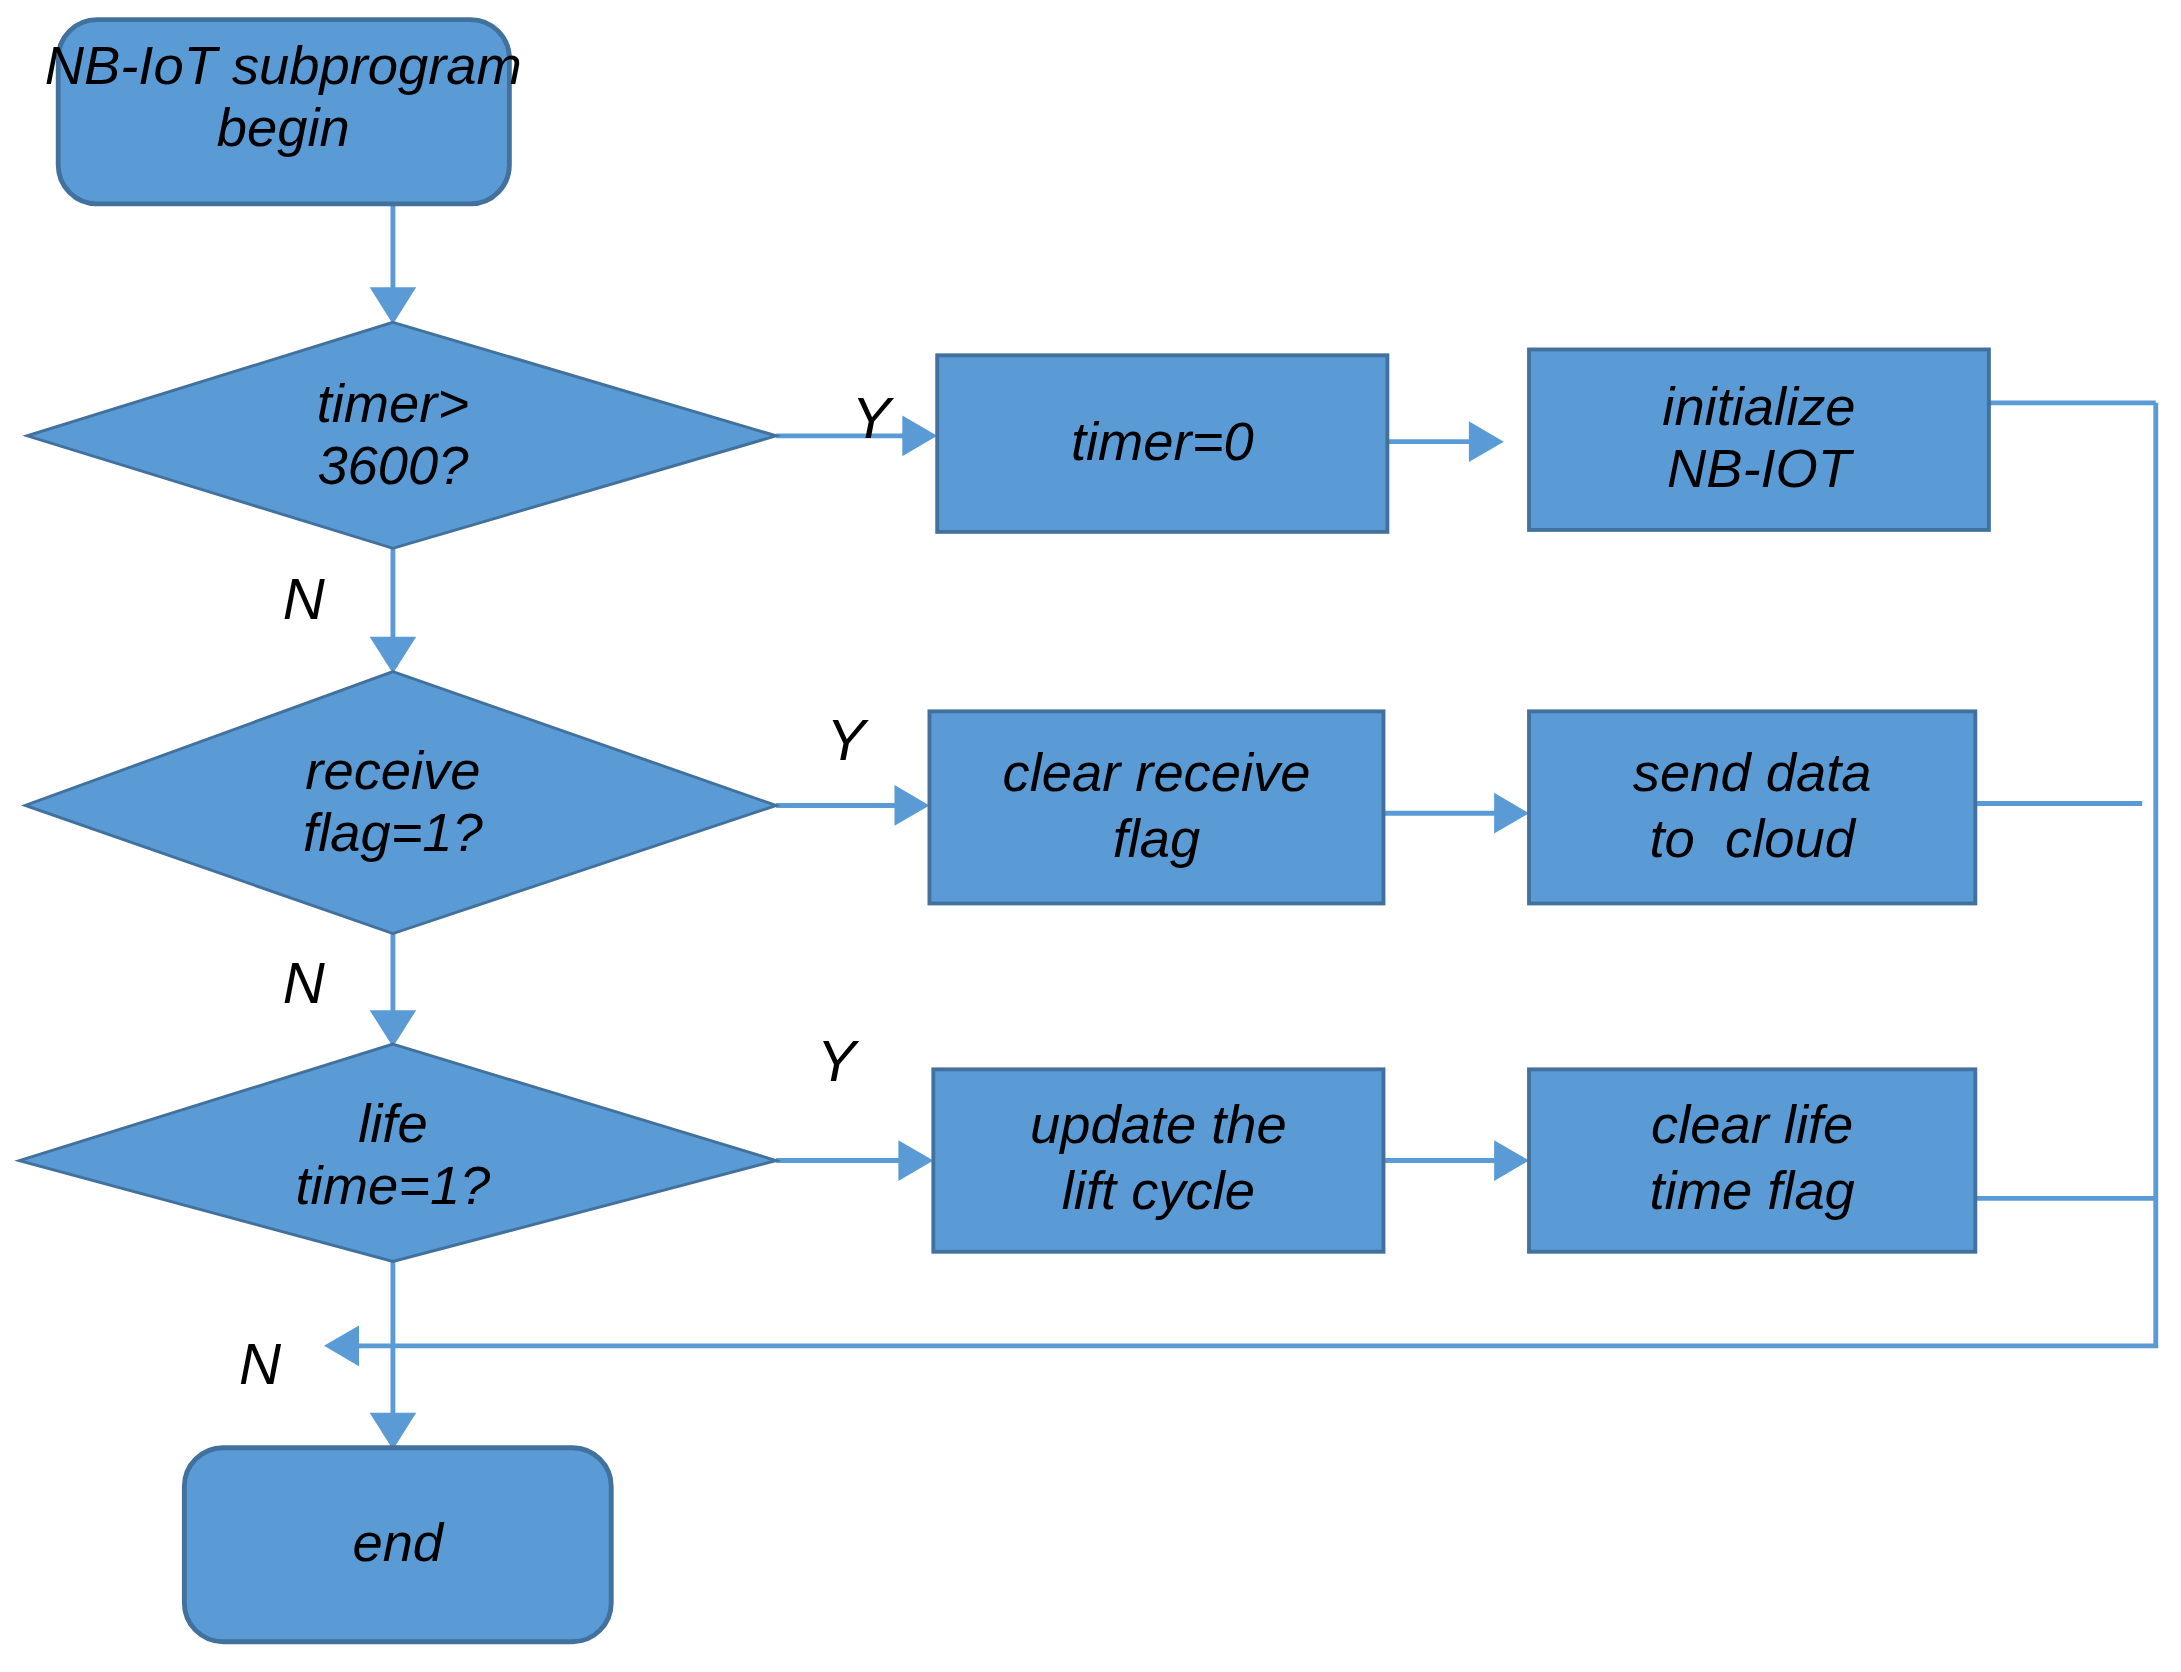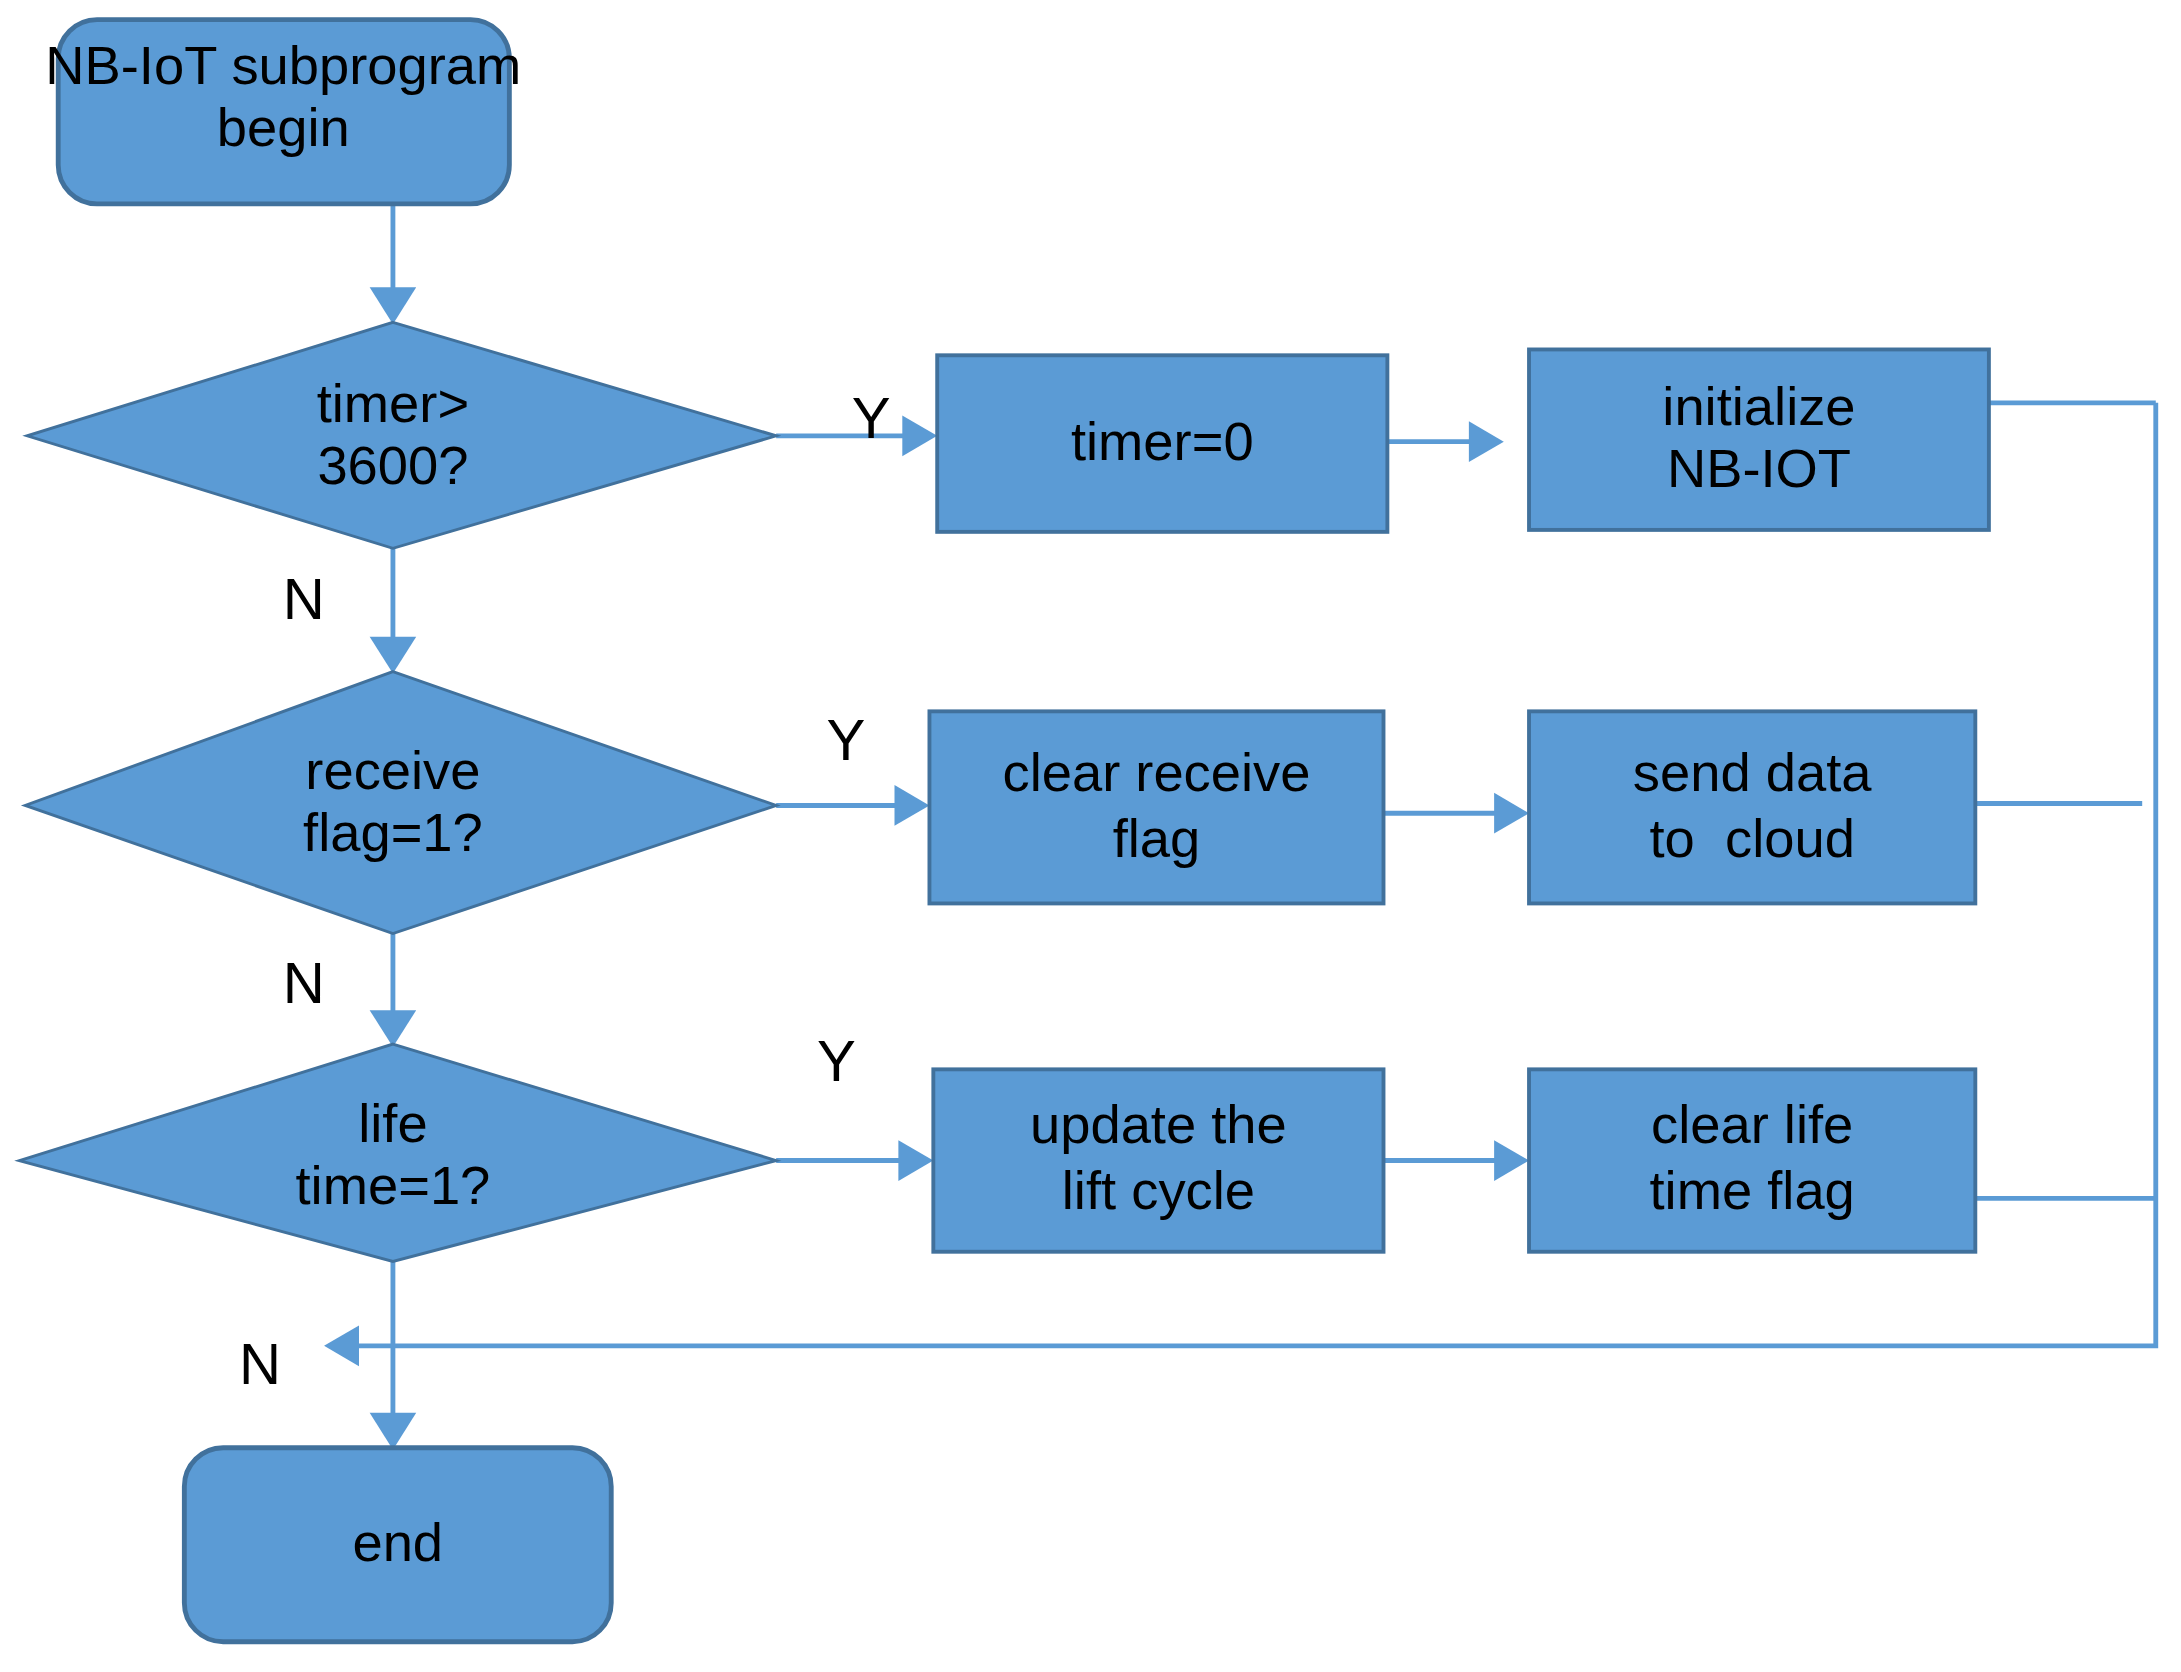--- a/index.html
+++ b/index.html
@@ -11,20 +11,21 @@
   body {
     width: 2181px;
     height: 1673px;
     overflow: hidden;
     font-family: "Liberation Sans", sans-serif;
   }
   #flow-root {
     position: relative;
     width: 2181px;
     height: 1673px;
+    font-style: italic;
   }
   svg#flowchart {
     display: block;
     width: 2181px;
     height: 1673px;
   }
   .node-fill {
     fill: #5B9BD5;
     stroke: #41719C;
     stroke-width: 4;

